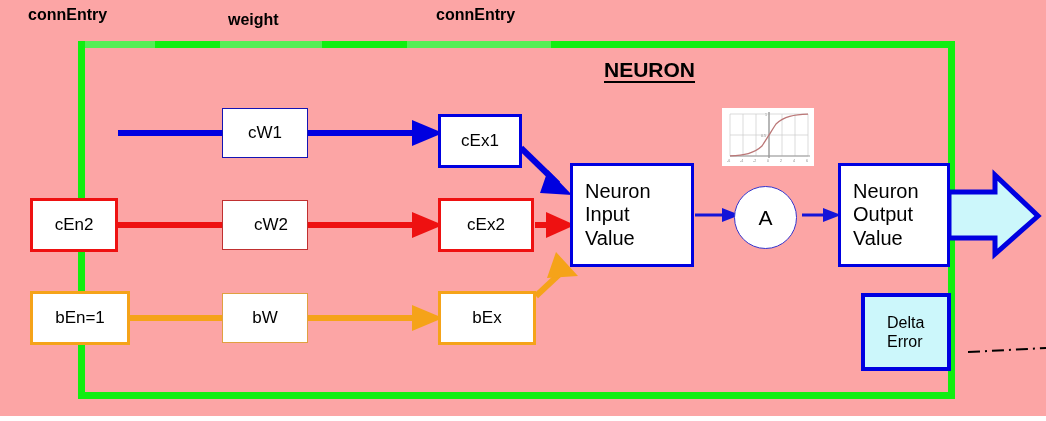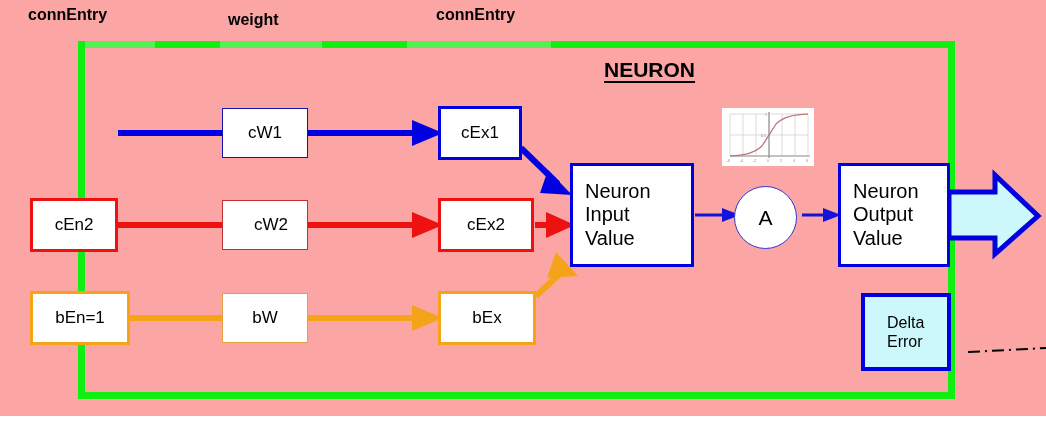--- a/index.html
+++ b/index.html
@@ -170,21 +170,21 @@
 
   <div class="hdr-label" style="left:28px; top:6px;">connEntry</div>
   <div class="hdr-label" style="left:228px; top:0;margin-top:11px;">weight</div>
   <div class="hdr-label" style="left:436px; top:6px;">connEntry</div>
 
   <div class="title-neuron" style="left:604px; top:58px;">NEURON</div>
 
   <div class="node conn-weight weight-blue" style="left:222px; top:108px; width:86px; height:50px;">
     <span>cW1</span>
   </div>
-  <div class="node conn-exit blue-stroke" style="left:438px; top:106px; width:84px; height:54px;">
+  <div class="node conn-exit blue-stroke" style="left:438px; top:114px; width:84px; height:54px;">
     <span>cEx1</span>
   </div>
 
   <div class="node conn-entry red-stroke" style="left:30px; top:198px; width:88px; height:54px;">
     <span>cEn2</span>
   </div>
   <div class="node conn-weight weight-red" style="left:222px; top:200px; width:86px; height:50px;">
     <span>cW2</span>
   </div>
   <div class="node conn-exit red-stroke" style="left:438px; top:198px; width:96px; height:54px;text-align:right;">

